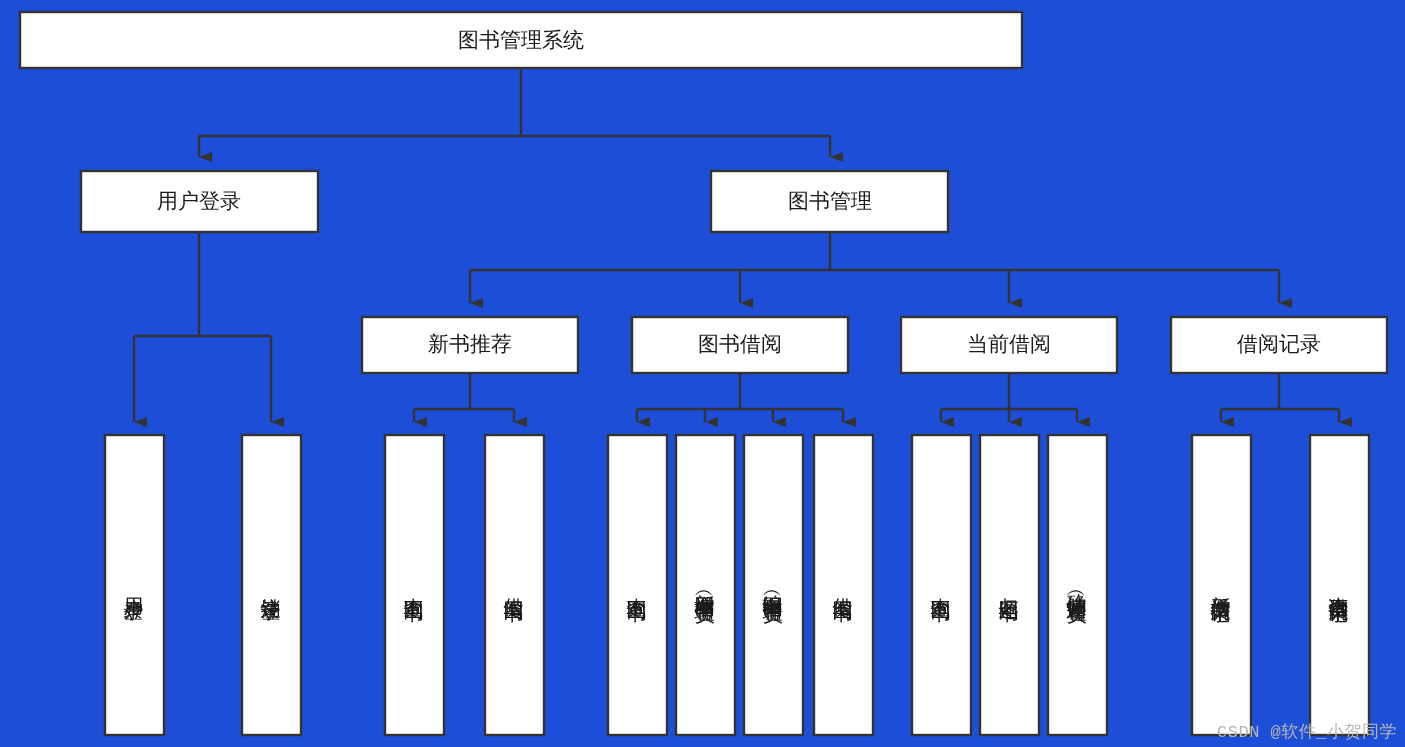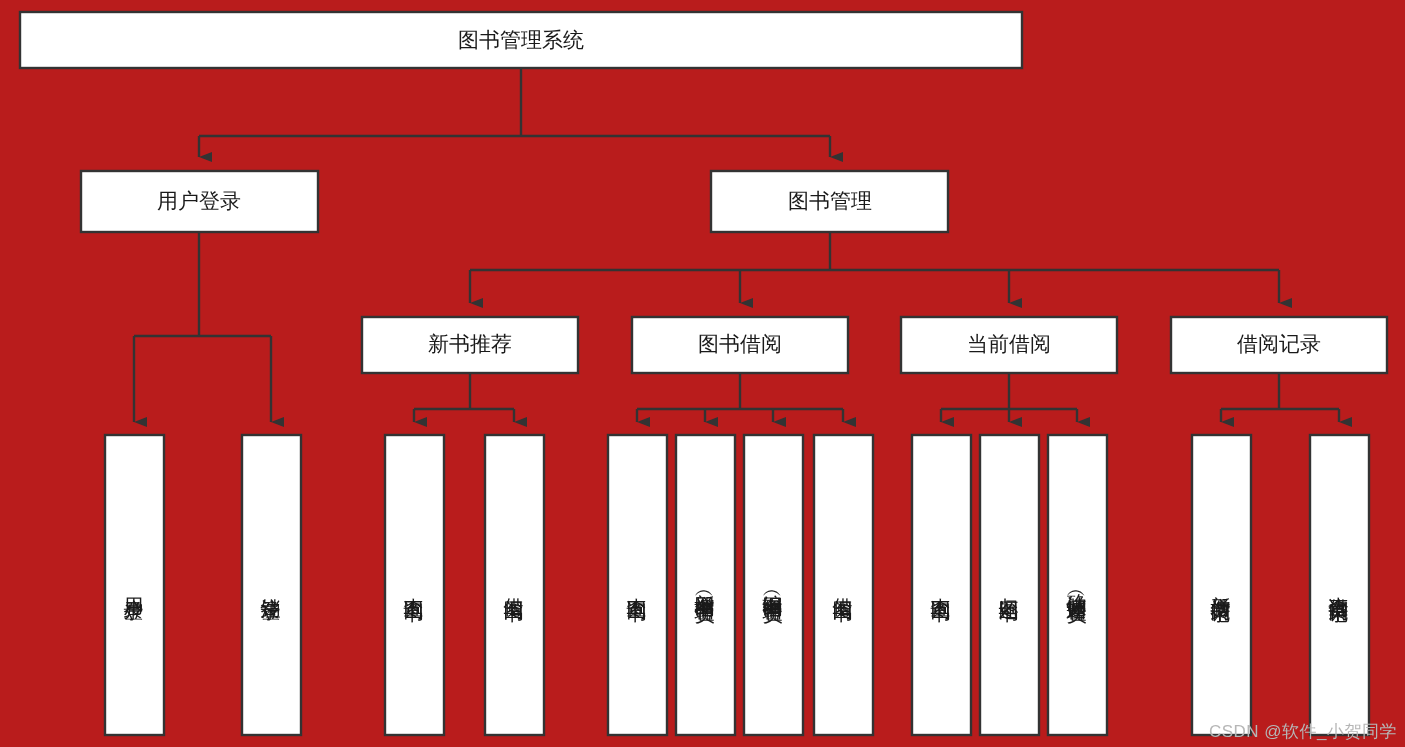--- a/index.html
+++ b/index.html
@@ -12,21 +12,21 @@
     width: 1405px;
     height: 747px;
     font-family: "Liberation Sans", "DejaVu Sans", sans-serif;
     overflow: hidden;
     position: relative;
   }
   #diagram-root {
     position: relative;
     width: 1405px;
     height: 747px;
-    background: #b91c1c;
+    background: #1d4ed8;
   }
   svg.diagram-canvas {
     position: absolute;
     left: 0;
     top: 0;
     width: 1405px;
     height: 747px;
     display: block;
   }
   .node-box {
@@ -55,21 +55,21 @@
     font-size: 20px;
     writing-mode: vertical-rl;
     text-orientation: upright;
     letter-spacing: 1.5px;
     dominant-baseline: central;
   }
   .watermark-text {
     position: absolute;
     right: 8px;
     bottom: 4px;
-    font-family: Liberation Sans, sans-serif;
+    font-family: Liberation Mono, monospace;
     font-size: 17px;
     color: #b6b6b6;
     letter-spacing: 0.5px;
     white-space: nowrap;
     pointer-events: none;
   }
 </style>
 </head>
 <body>
 

